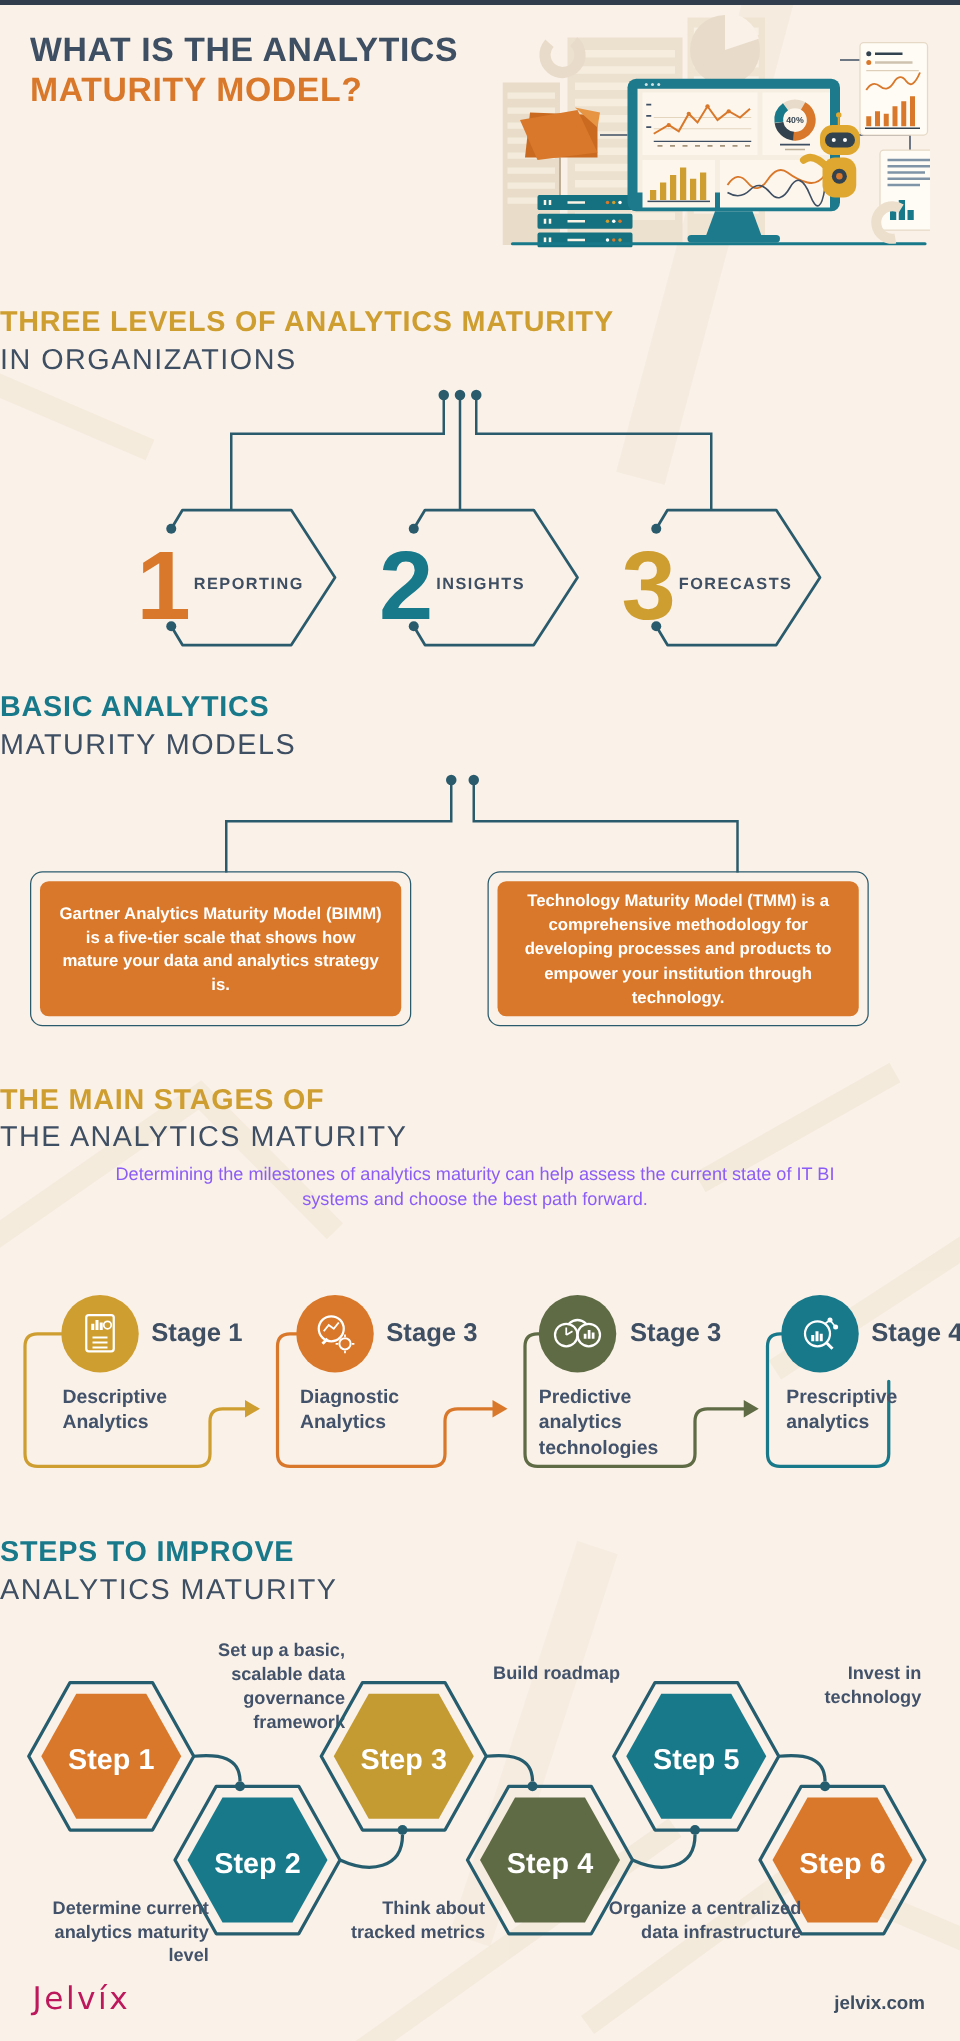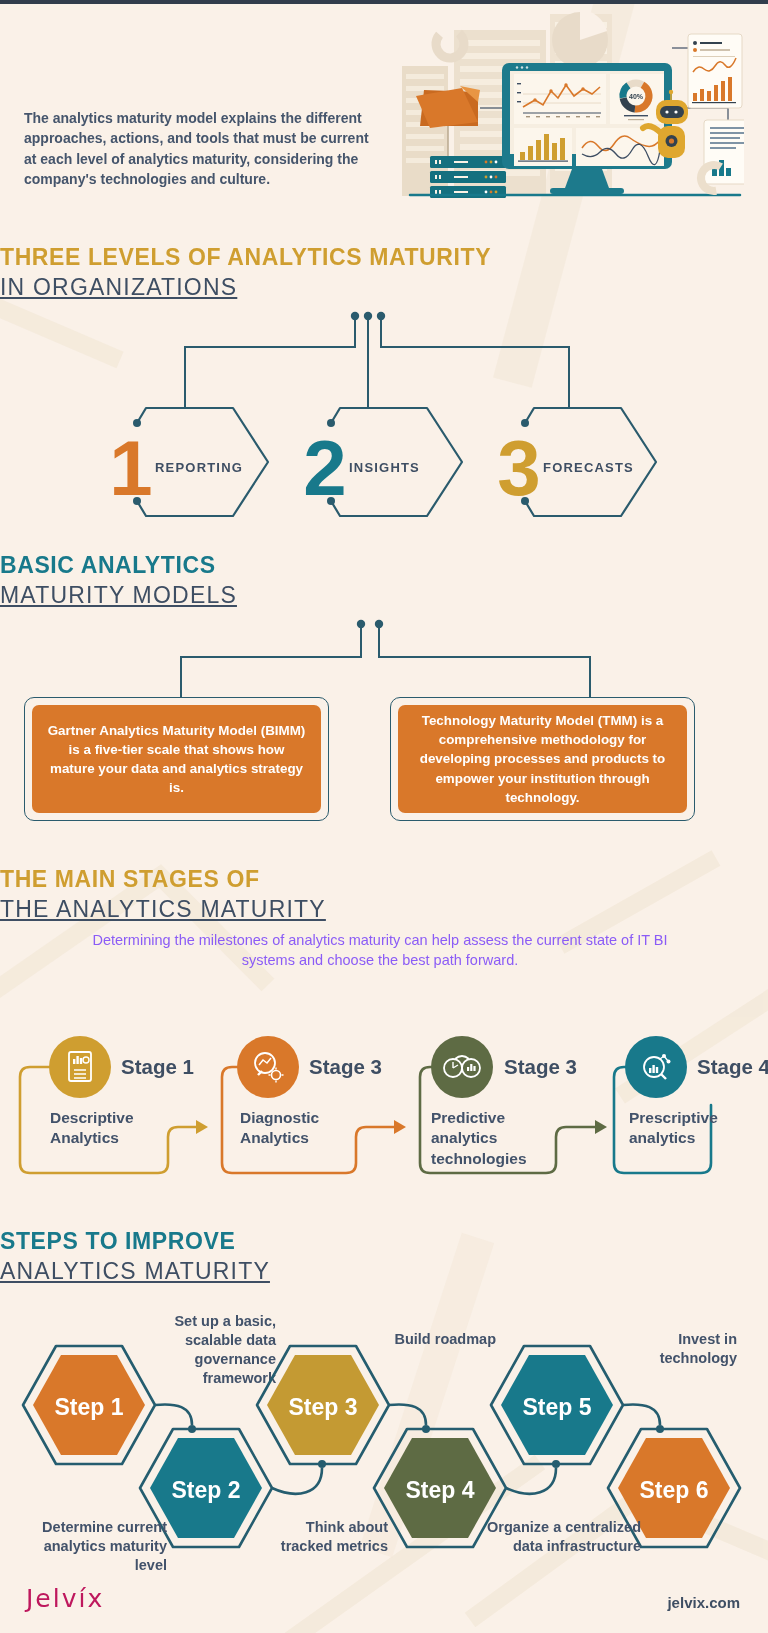--- a/index.html
+++ b/index.html
@@ -9,21 +9,21 @@
   .topbar{position:absolute;top:0;left:0;width:768px;height:4px;background:#313d4c;}
   svg{display:block;}
   
   .title{position:absolute;left:24px;top:24px;font-size:27px;line-height:1.2;font-weight:700;letter-spacing:.5px;}
   .title .l1{color:#3e4e63;}
   .title .l2{color:#d9782a;}
   .lead{position:absolute;left:24px;top:108px;width:345px;font-size:14px;line-height:1.46;font-weight:700;color:#45556c;}
   
   .h-accent,.h-rest{position:absolute;left:0;width:768px;text-align:left;letter-spacing:.6px;}
   .h-accent{font-weight:700;font-size:23px;}
-  .h-rest{font-weight:400;font-size:23px;color:#3e4e63;letter-spacing:1.2px;text-decoration:underline;}
+  .h-rest{font-weight:400;font-size:23px;color:#3e4e63;letter-spacing:1.2px;}
   .gold{color:#cf9e30;} .teal{color:#18798b;}
   .sub{position:absolute;left:80px;top:930px;width:600px;text-align:center;font-size:14.5px;line-height:1.4;font-weight:400;color:#8b5cf6;}
   
   .model-outline{position:absolute;top:697px;width:305px;height:124px;border:1.6px solid #2a5b6d;border-radius:10px;box-sizing:border-box;}
   .model-fill{position:absolute;left:7px;top:7px;right:7px;bottom:7px;background:#d9782a;border-radius:7px;
               display:flex;align-items:center;justify-content:center;}
   .model-text{padding:0 13px;text-align:center;color:#fff;font-size:13.4px;line-height:1.42;font-weight:700;}
   
   .stage-label{position:absolute;top:1055px;font-size:20.5px;font-weight:700;color:#3e4e63;white-space:nowrap;}
   .stage-name{position:absolute;top:1108px;width:130px;font-size:15.5px;line-height:1.32;font-weight:600;color:#42526a;}
@@ -47,21 +47,24 @@
       <path d="M290,1640 L540,1462"></path>
       <path d="M470,1620 L640,1496 L790,1560"></path>
       <path d="M-20,300 L120,360"></path>
     </g>
     <rect x="548" y="-40" width="40" height="430" fill="#f3e8d8" opacity="0.65" transform="rotate(15 568 175)"></rect>
     <rect x="410" y="1230" width="34" height="330" fill="#f3e8d8" opacity="0.5" transform="rotate(18 427 1395)"></rect>
   </svg>
 
   <div class="topbar"></div>
 
-  <div class="lead">The analytics maturity model explains the different approaches, actions, and tools that must be current at each level of analytics maturity, considering the company's technologies and culture.</div>
+  <div class="title">
+    <div class="l1">WHAT IS THE ANALYTICS</div>
+    <div class="l2">MATURITY MODEL?</div>
+  </div>
 
   <svg class="abs" style="left:402px;top:8px" width="342" height="190" viewBox="0 0 342 190">
 
     <g>
       <rect x="0" y="58" width="46" height="130" fill="#e9dcc8"></rect>
       <g fill="#f4ebdc">
           <rect x="4" y="66" width="38" height="5"></rect>
           <rect x="4" y="78" width="38" height="5"></rect>
           <rect x="4" y="90" width="38" height="5"></rect>
           <rect x="4" y="102" width="38" height="5"></rect>

